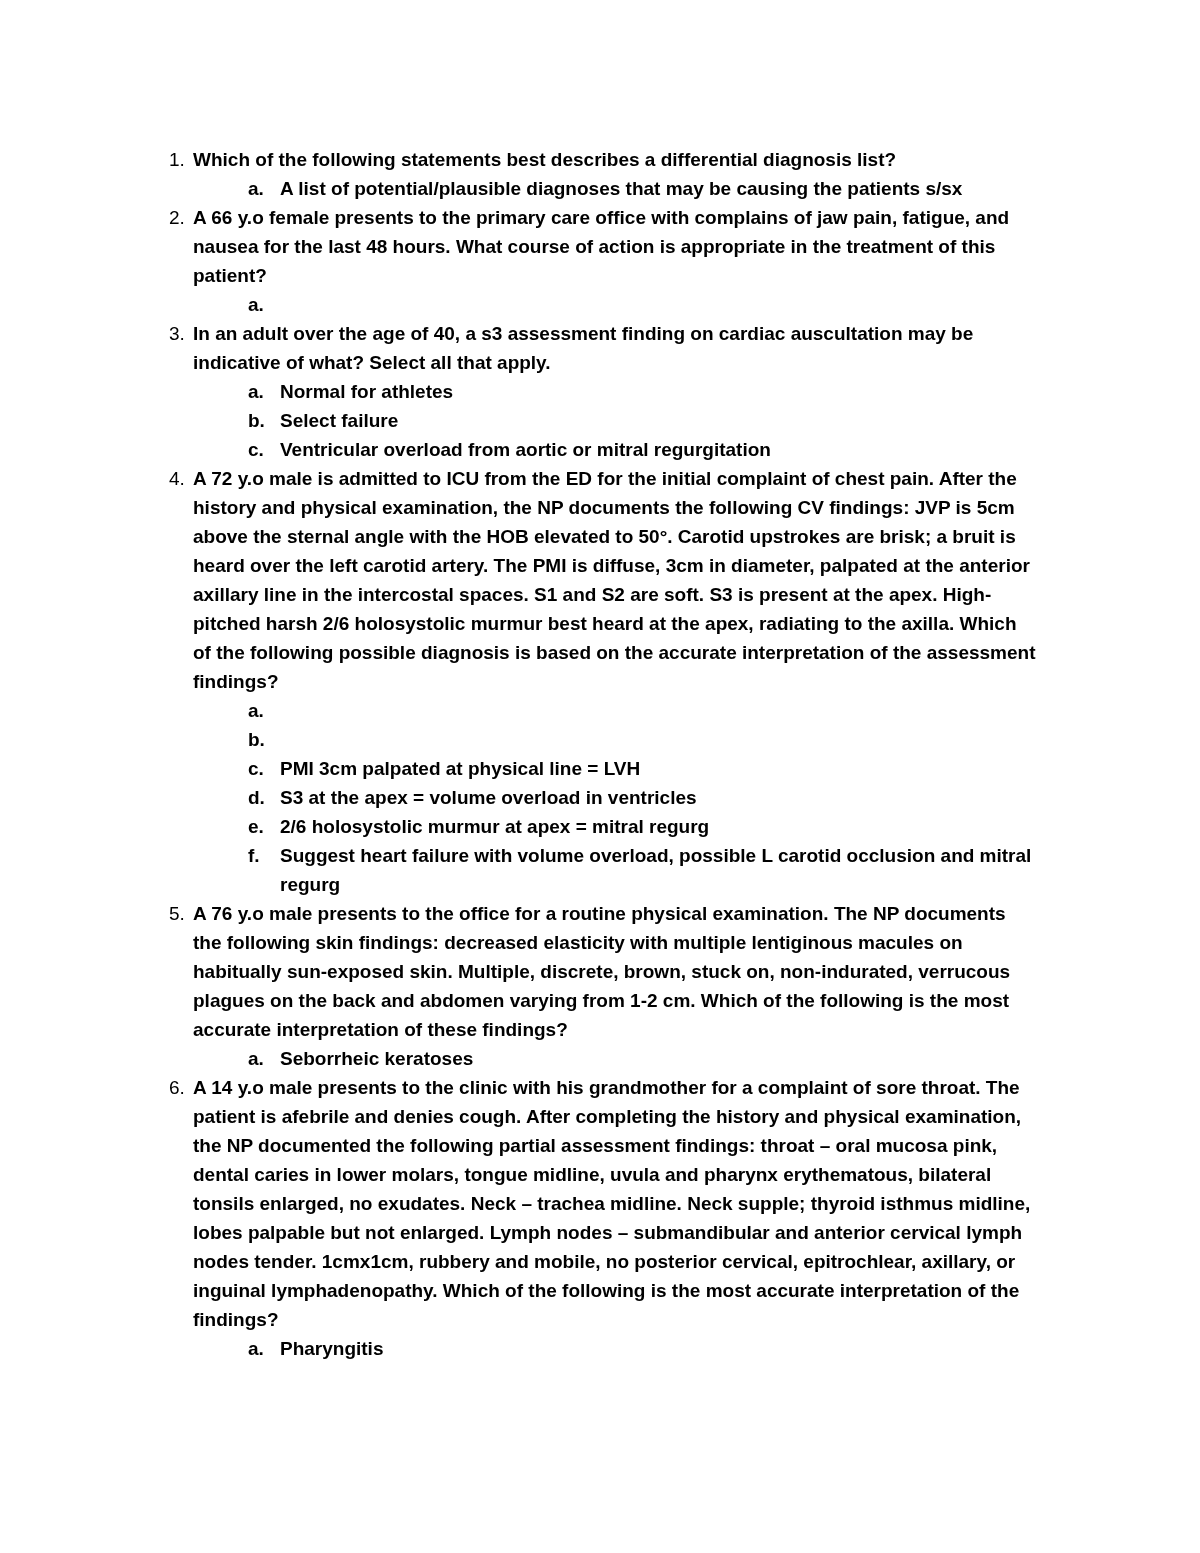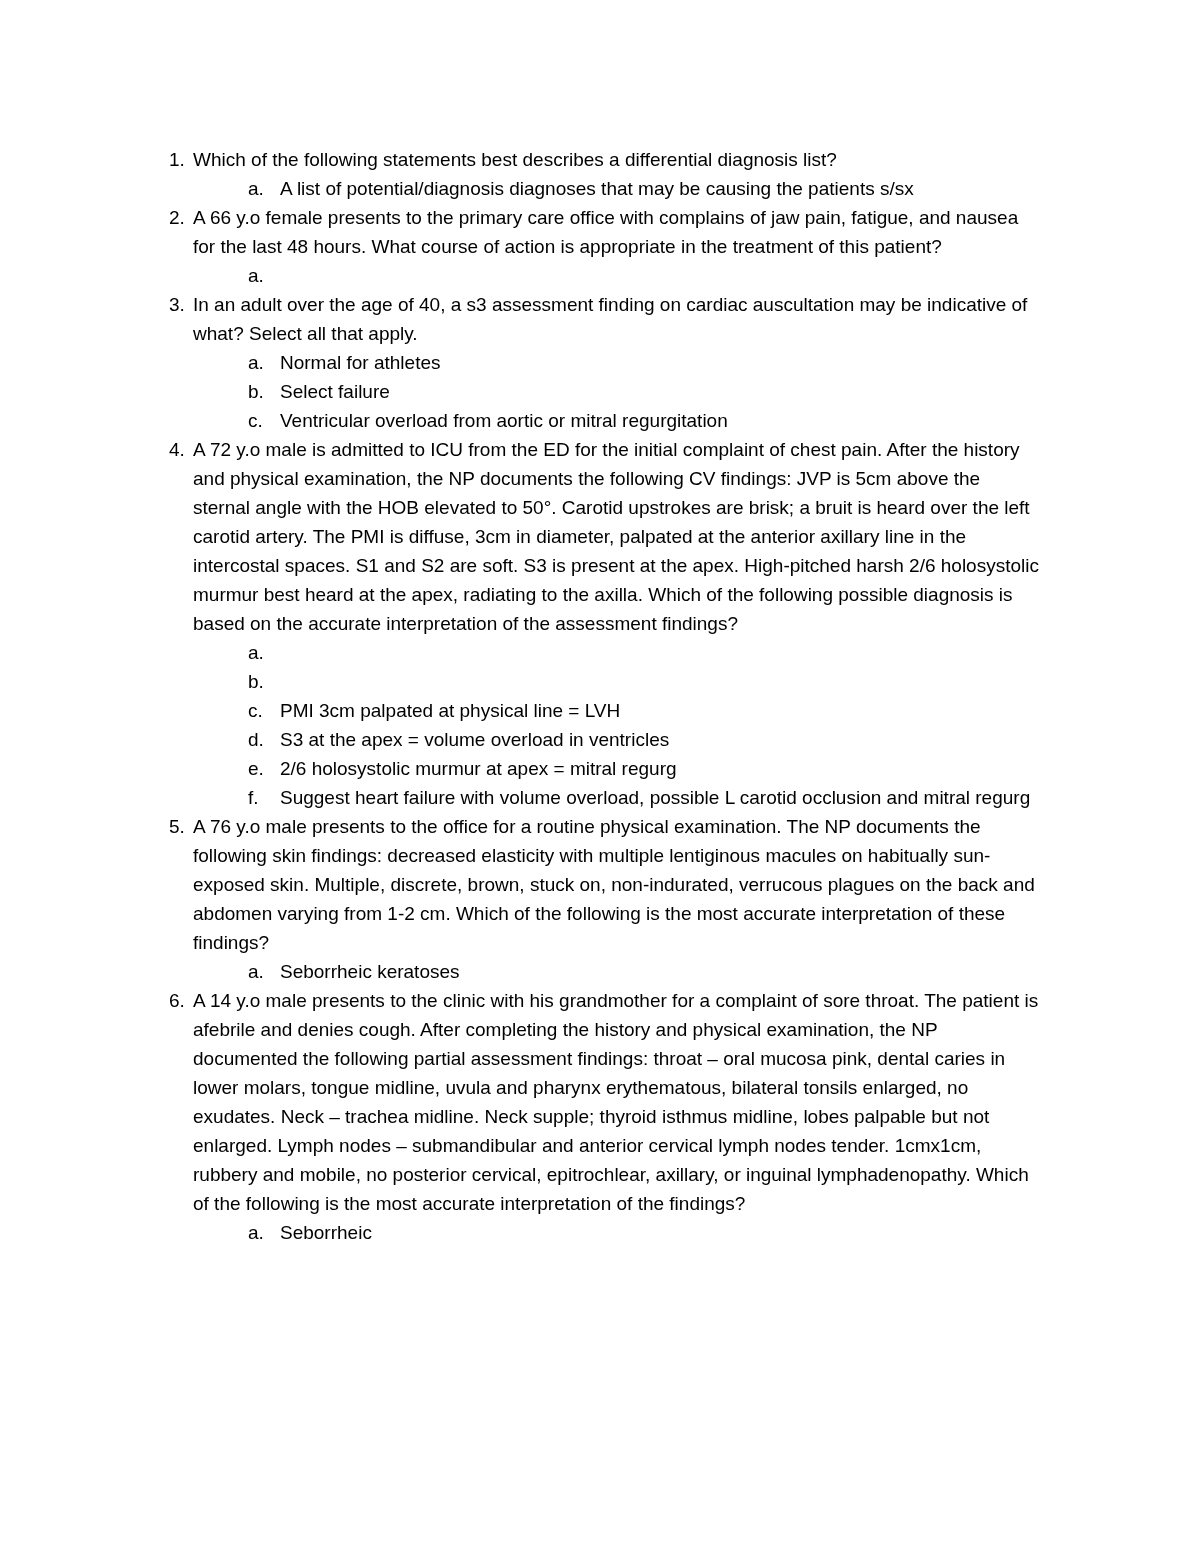--- a/index.html
+++ b/index.html
@@ -17,38 +17,38 @@
     overflow: hidden;
   }
   .content {
     position: absolute;
     top: 145px;
     left: 169px;
     width: 870px;
   }
   .q { display: flex; align-items: flex-start; }
   .q-num { flex: 0 0 24px; }
-  .q-body { flex: 1 1 auto; min-width: 0; }
+  .q-body { flex: 1 1 auto; min-width: 0; font-weight: bold; }
   .q-text { }
   .opt { display: flex; align-items: flex-start; padding-left: 55px; }
   .opt-letter { flex: 0 0 32px; }
   .opt-text { flex: 1 1 auto; min-width: 0; }
 </style>
 </head>
 <body>
 
 <div class="page">
   <div class="content" id="question-list">
       <div class="q">
         <span class="q-num">1.</span>
         <div class="q-body">
           <div class="q-text">Which of the following statements best describes a differential diagnosis list?</div>
           <div class="opt">
             <span class="opt-letter">a.</span>
-            <div class="opt-text">A list of potential/diagnosis diagnoses that may be causing the patients s/sx</div>
+            <div class="opt-text">A list of potential/plausible diagnoses that may be causing the patients s/sx</div>
           </div>
         </div>
       </div>
       <div class="q">
         <span class="q-num">2.</span>
         <div class="q-body">
           <div class="q-text">A 66 y.o female presents to the primary care office with complains of jaw pain, fatigue, and nausea for the last 48 hours. What course of action is appropriate in the treatment of this patient?</div>
           <div class="opt">
             <span class="opt-letter">a.</span>
           </div>
@@ -109,18 +109,18 @@
             <div class="opt-text">Seborrheic keratoses</div>
           </div>
         </div>
       </div>
       <div class="q">
         <span class="q-num">6.</span>
         <div class="q-body">
           <div class="q-text">A 14 y.o male presents to the clinic with his grandmother for a complaint of sore throat. The patient is afebrile and denies cough. After completing the history and physical examination, the NP documented the following partial assessment findings: throat – oral mucosa pink, dental caries in lower molars, tongue midline, uvula and pharynx erythematous, bilateral tonsils enlarged, no exudates. Neck – trachea midline. Neck supple; thyroid isthmus midline, lobes palpable but not enlarged. Lymph nodes – submandibular and anterior cervical lymph nodes tender. 1cmx1cm, rubbery and mobile, no posterior cervical, epitrochlear, axillary, or inguinal lymphadenopathy. Which of the following is the most accurate interpretation of the findings?</div>
           <div class="opt">
             <span class="opt-letter">a.</span>
-            <div class="opt-text">Seborrheic</div>
+            <div class="opt-text">Pharyngitis</div>
           </div>
         </div>
       </div>
     </div>
 </div>
 
 </body></html>

